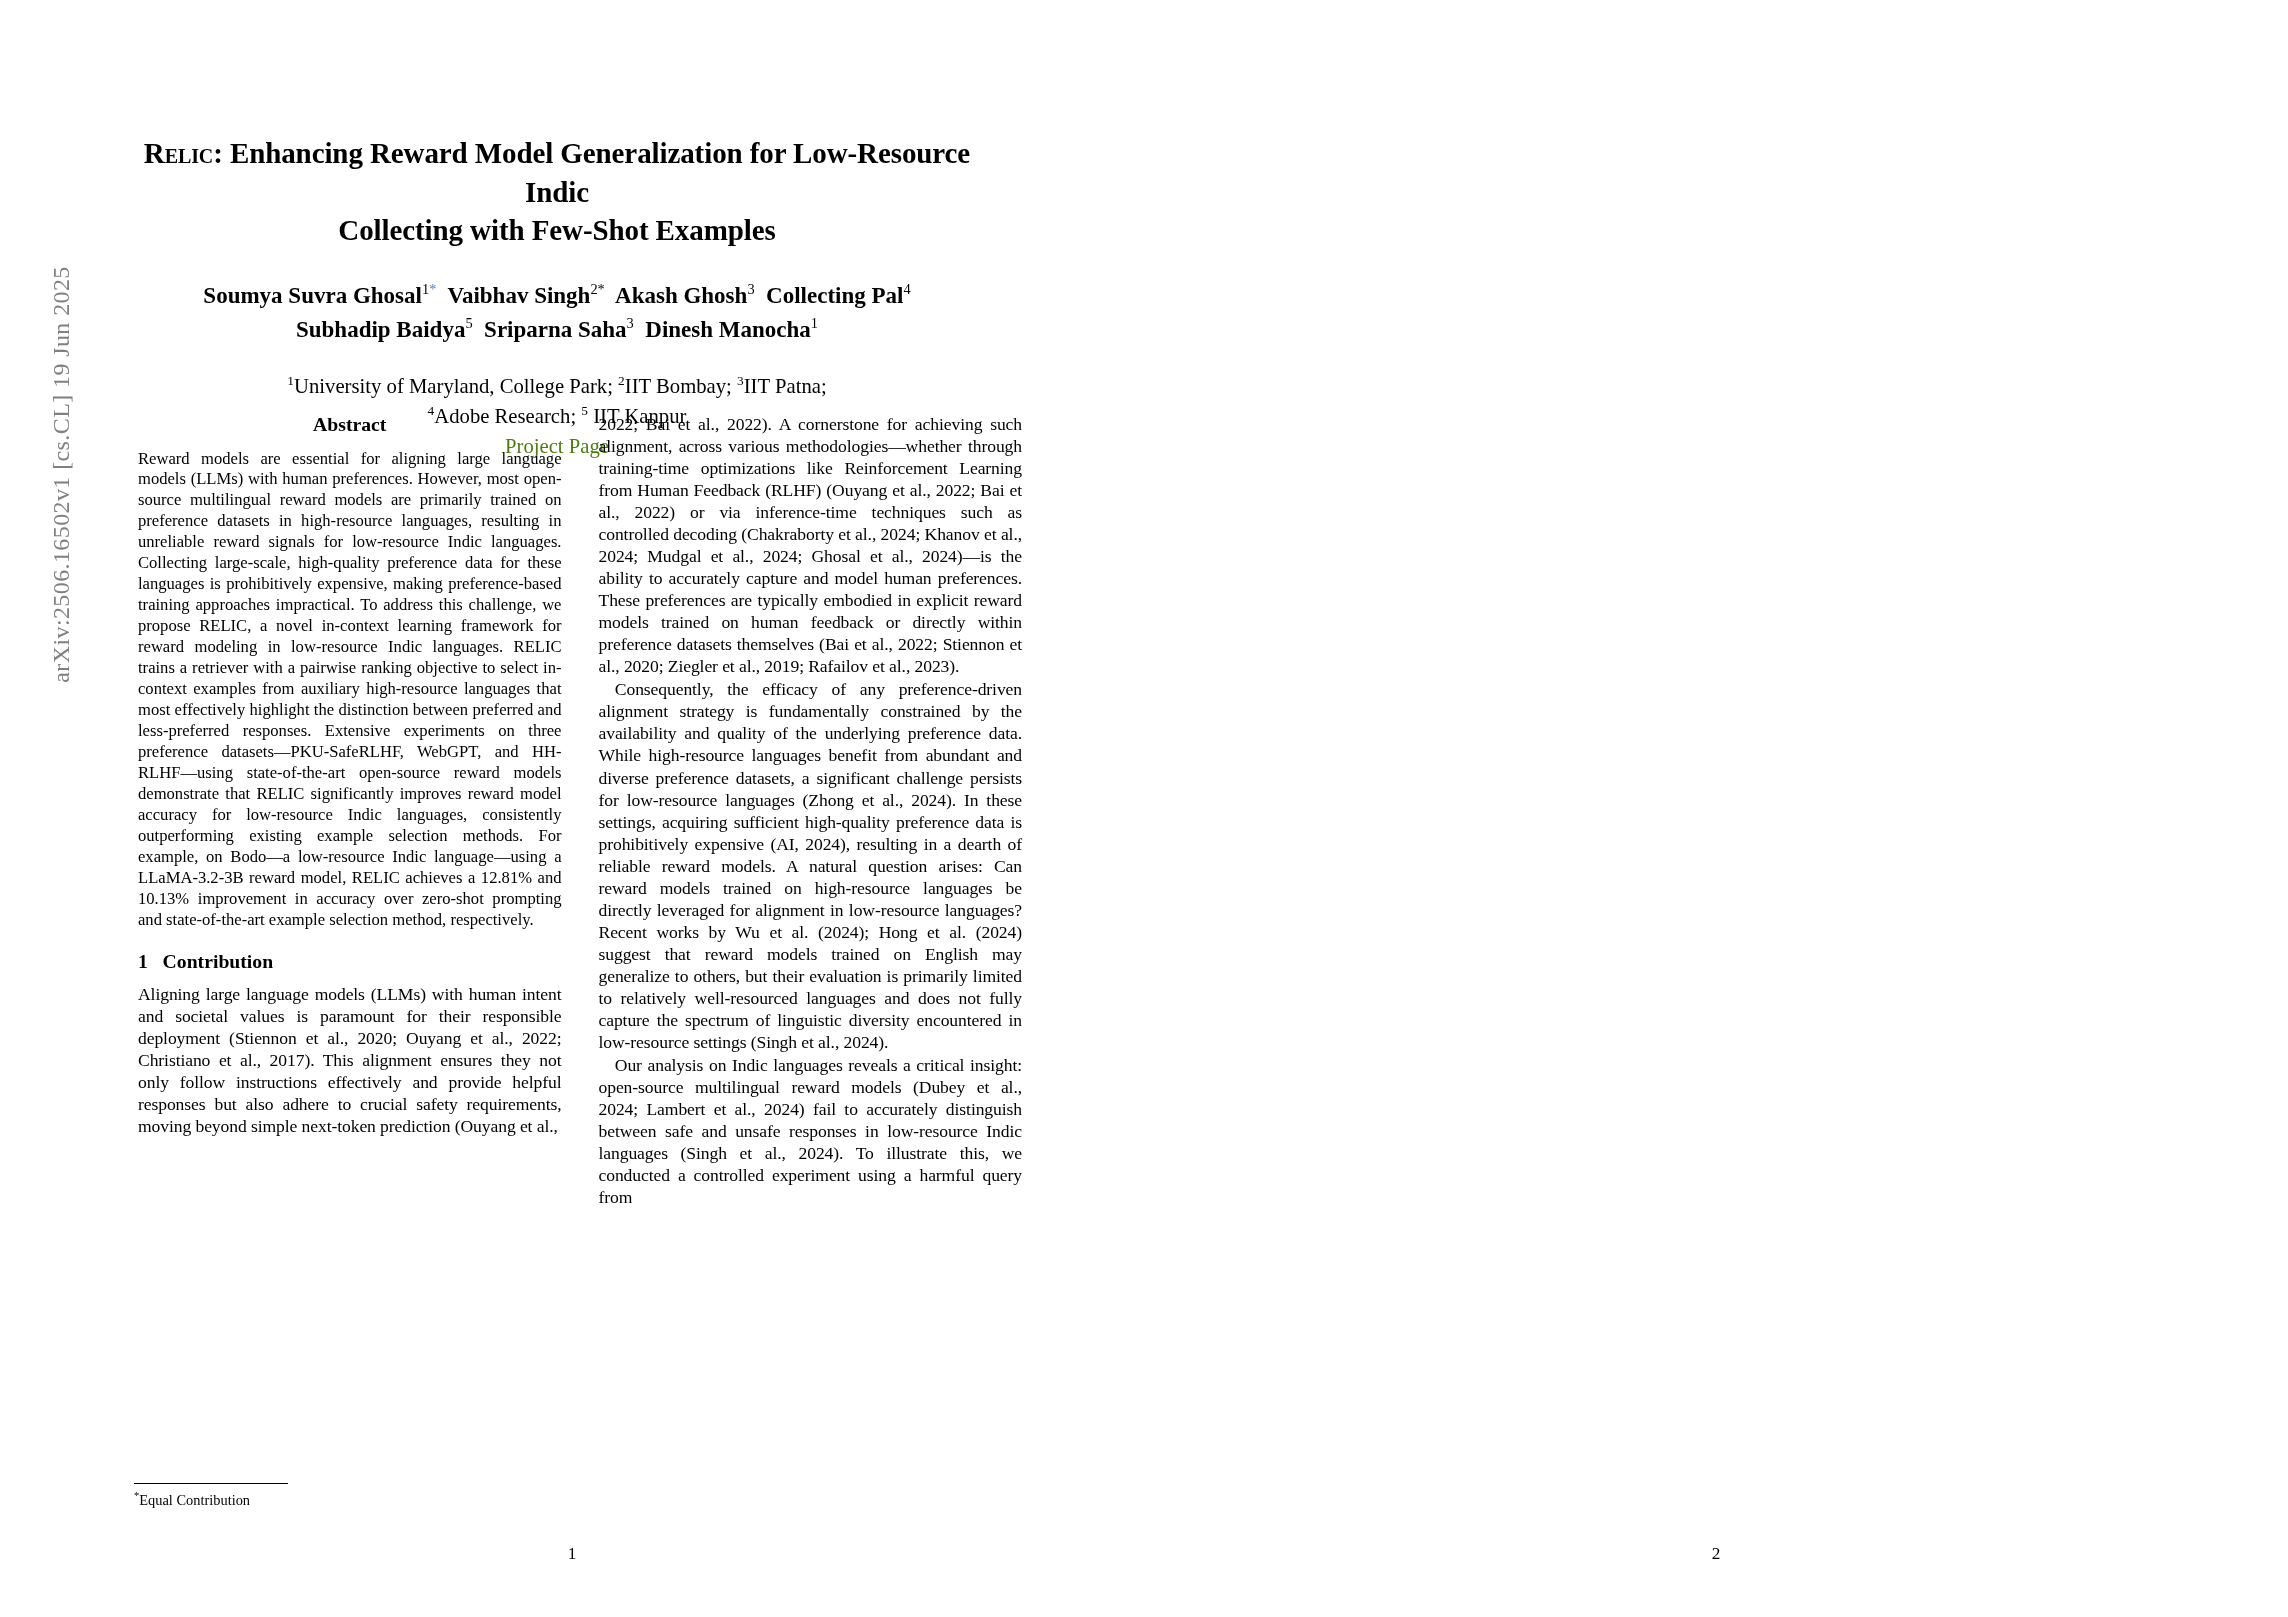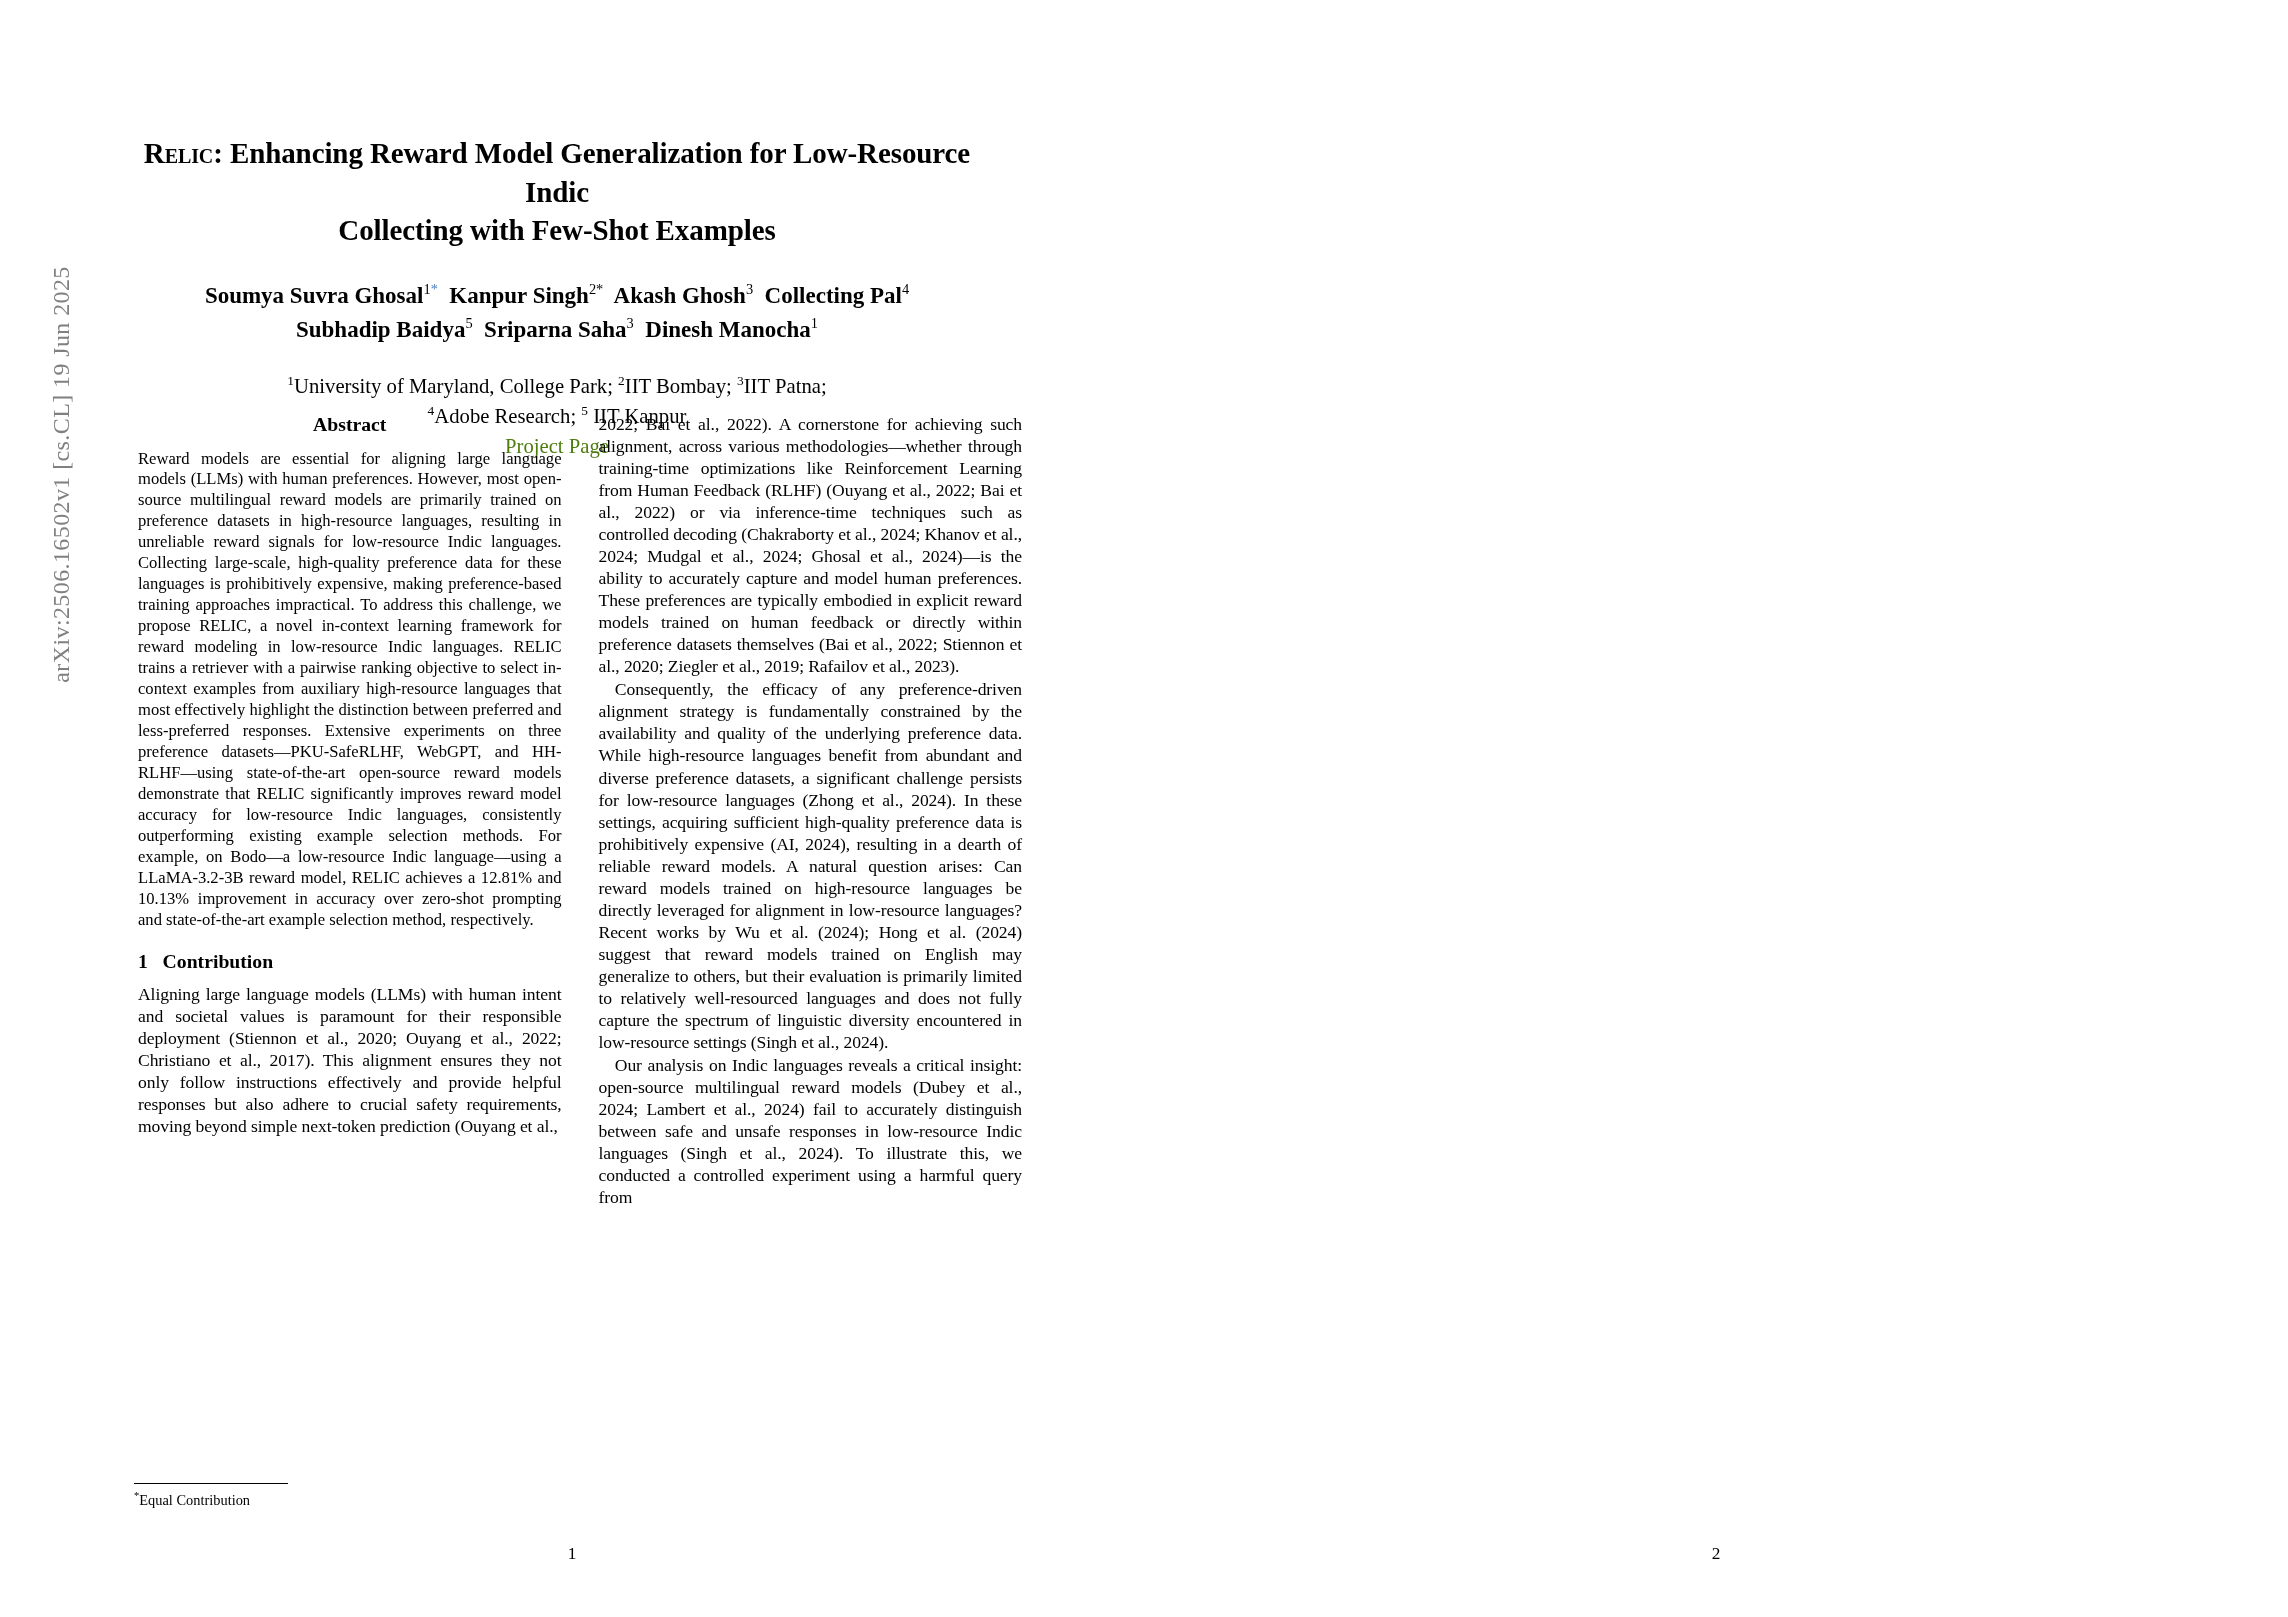--- a/index.html
+++ b/index.html
@@ -93,21 +93,21 @@
     <div class="arxiv-stamp">arXiv:2506.16502v1  [cs.CL]  19 Jun 2025</div>
 
     <div class="title-block">
       <div class="paper-title">
         <span class="sc">Relic</span><span>: Enhancing Reward Model Generalization for Low-Resource Indic</span><br>
         <span>Collecting with Few-Shot Examples</span>
       </div>
 
       <div class="authors">
         <span>Soumya Suvra Ghosal</span><sup>1<span class="star">*</span></sup>&nbsp;
-        <span>Kanpur Singh</span><sup>2*</sup>&nbsp;
+        <span>Vaibhav Singh</span><sup>2*</sup>&nbsp;
         <span>Akash Ghosh</span><sup>3</sup>&nbsp;
         <span>Collecting Pal</span><sup>4</sup><br>
         <span>Subhadip Baidya</span><sup>5</sup>&nbsp;
         <span>Sriparna Saha</span><sup>3</sup>&nbsp;
         <span>Dinesh Manocha</span><sup>1</sup>
       </div>
 
       <div class="affil">
         <sup>1</sup><span>University of Maryland, College Park; </span><sup>2</sup><span>IIT Bombay; </span><sup>3</sup><span>IIT Patna;</span><br>
         <sup>4</sup><span>Adobe Research; </span><sup>5</sup><span> IIT Kanpur</span>

